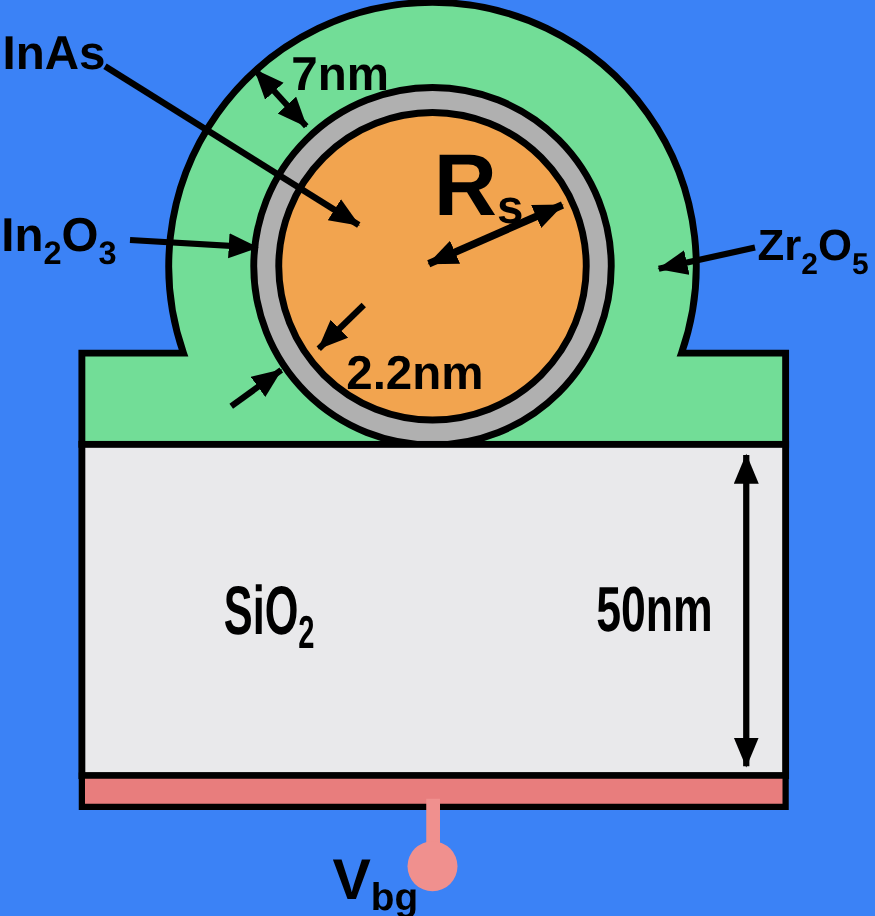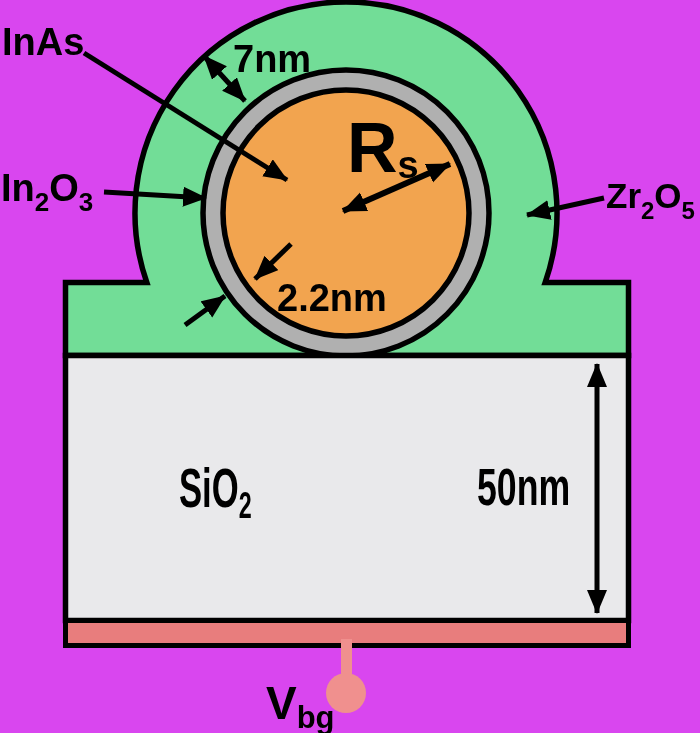--- a/index.html
+++ b/index.html
@@ -4,21 +4,21 @@
 <style>
   html, body {
     margin: 0;
     padding: 0;
     background: #ffffff;
   }
   .stage {
     position: relative;
     width: 700px;
     height: 733px;
-    background: #d946ef;
+    background: #3b82f6;
     overflow: hidden;
   }
   svg {
     display: block;
   }
   text {
     font-family: "Liberation Sans", "DejaVu Sans", sans-serif;
     font-weight: bold;
     fill: #000000;
   }

